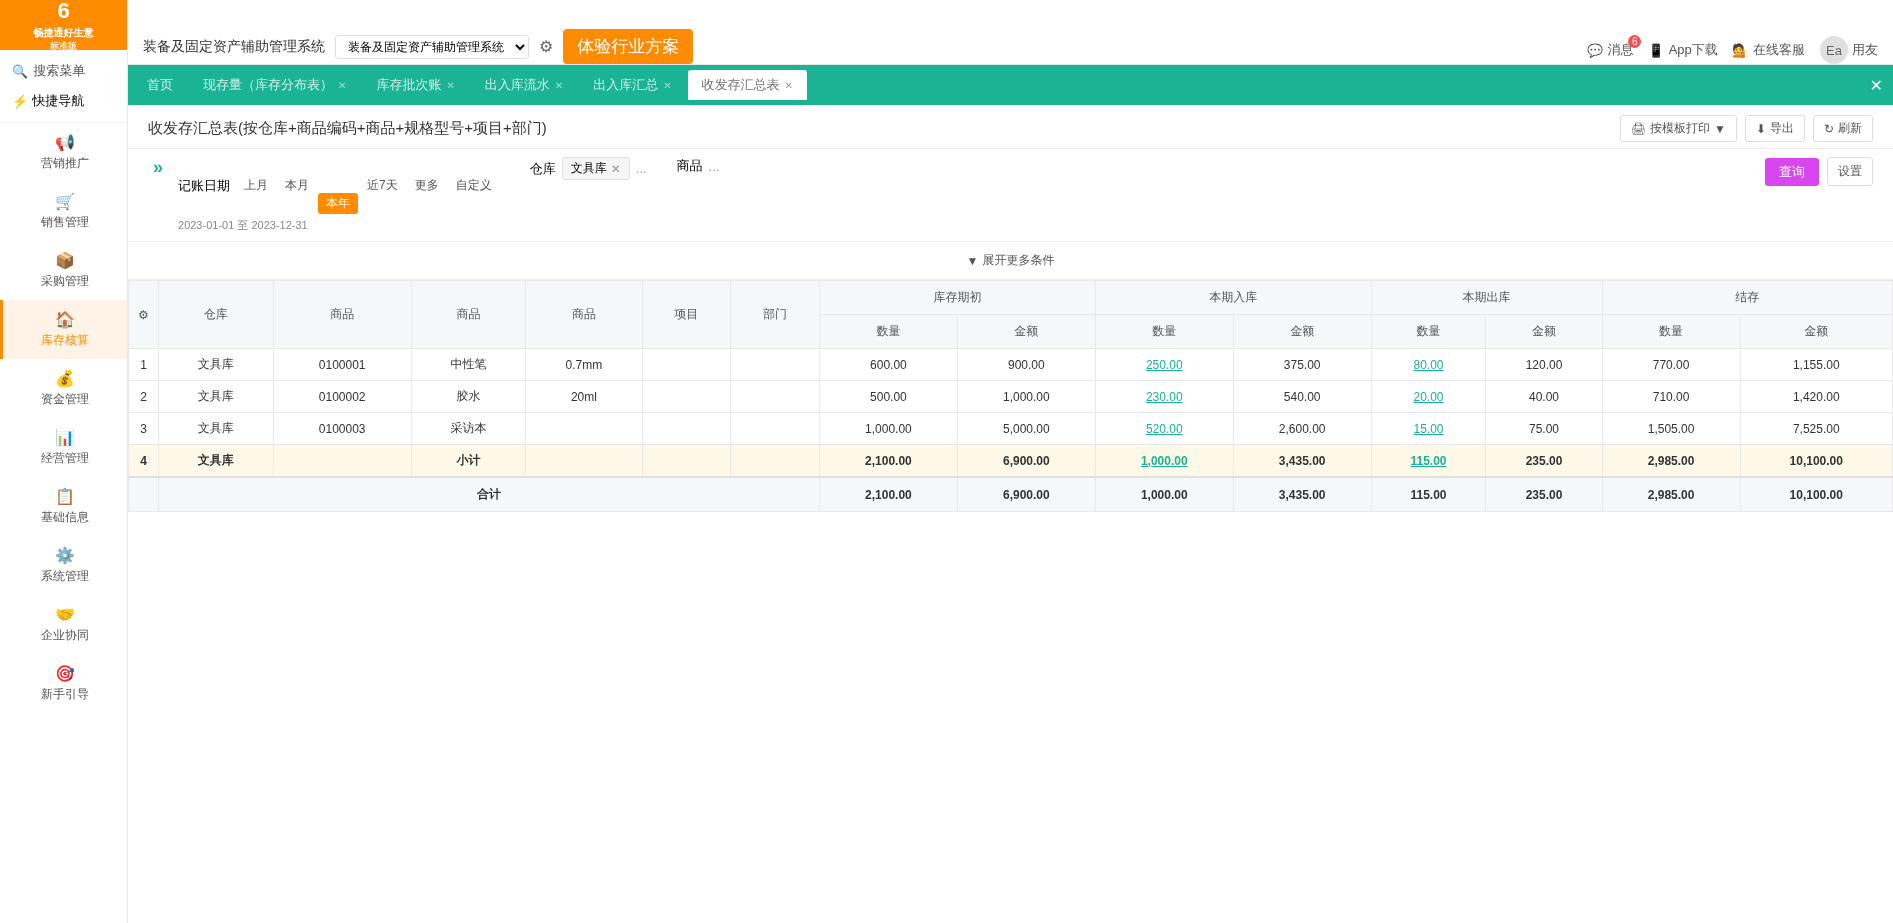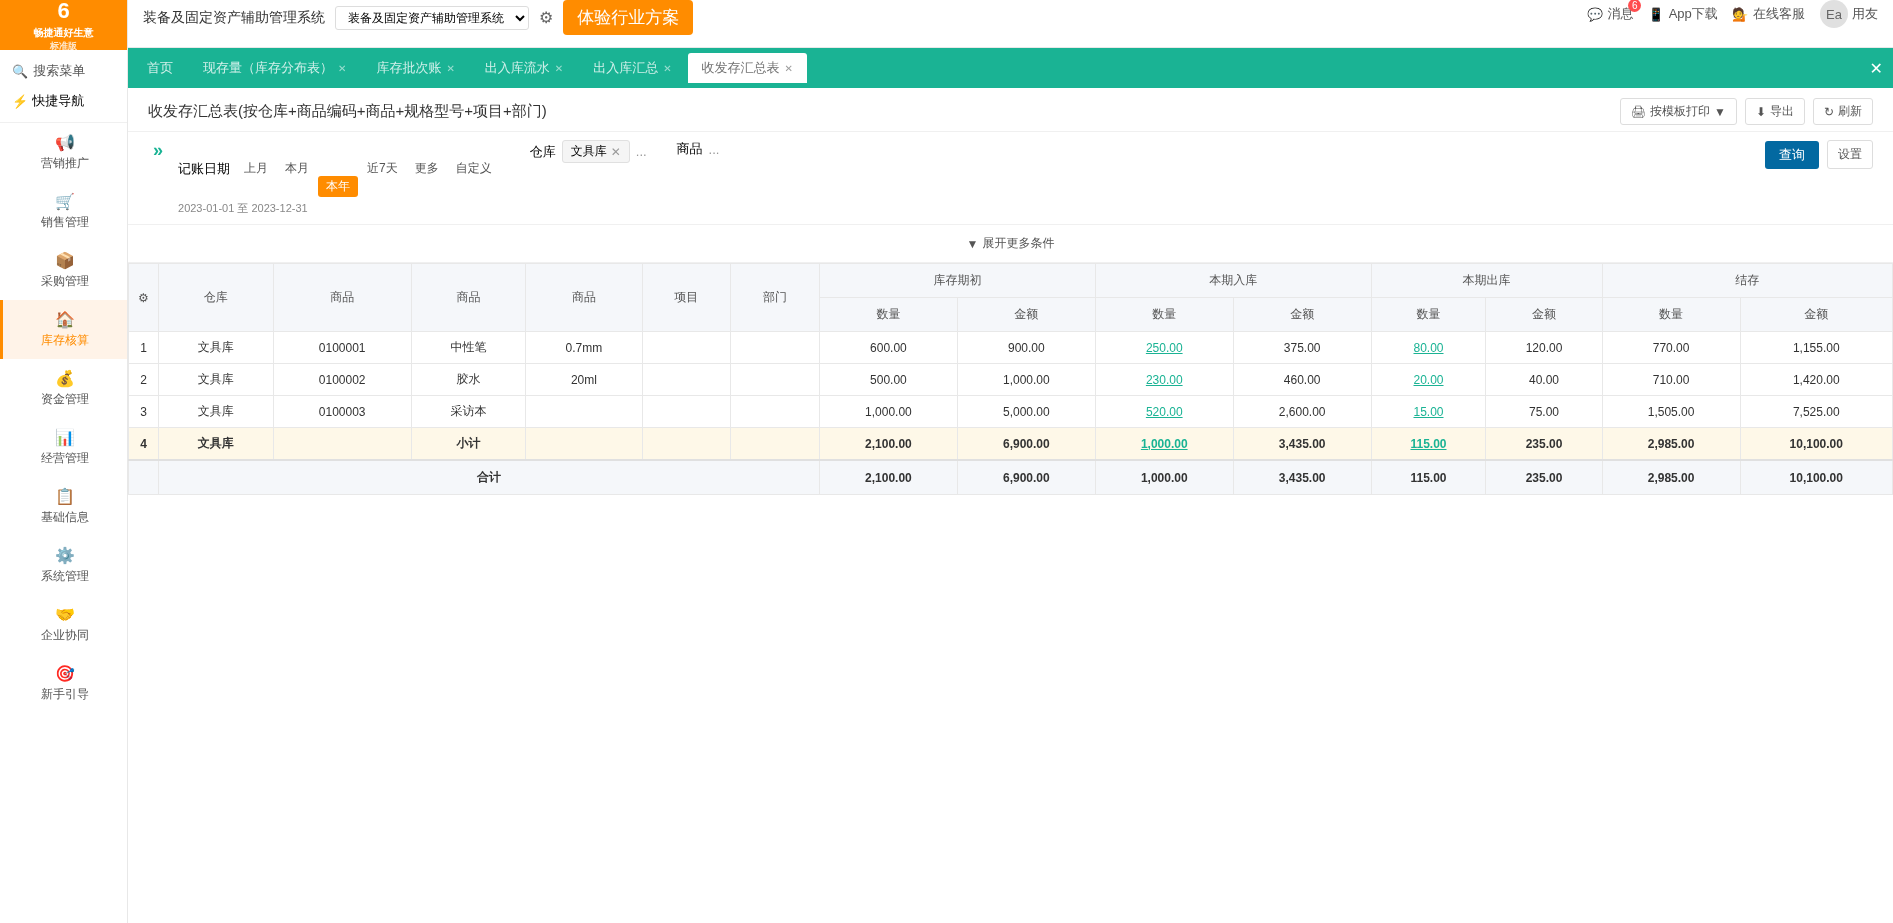--- a/index.html
+++ b/index.html
@@ -16,21 +16,21 @@
     .sidebar-search-btn { width: 100%; display: flex; align-items: center; gap: 5px; background: none; border: none; cursor: pointer; color: #555; font-size: 13px; padding: 4px; }
     .sidebar-nav { flex: 1; overflow-y: auto; }
     .sidebar-nav-item { display: flex; flex-direction: column; align-items: center; padding: 10px 5px; cursor: pointer; color: #555; font-size: 12px; gap: 3px; border-left: 3px solid transparent; }
     .sidebar-nav-item.active { background: #fff3e8; color: #ff8c00; border-left-color: #ff8c00; }
     .sidebar-nav-icon { font-size: 16px; }
 
     
     .main { flex: 1; display: flex; flex-direction: column; overflow: hidden; }
 
     
-    .top-header { height: 48px; background: #fff; display: flex; align-items: flex-start; justify-content: space-between; padding: 0 15px; border-bottom: 1px solid #e8e8e8; }
+    .top-header { height: 65px; background: #fff; display: flex; align-items: flex-end; justify-content: space-between; padding: 0 15px; border-bottom: 1px solid #e8e8e8; }
     .top-header-left { display: flex; align-items: center; gap: 10px; }
     .system-name { font-size: 14px; color: #333; }
     .header-select { border: 1px solid #ddd; padding: 3px 8px; border-radius: 3px; background: #fff; font-size: 12px; }
     .settings-btn { background: none; border: none; cursor: pointer; font-size: 16px; color: #666; }
     .trial-btn { background: #ff8c00; color: white; border: none; padding: 6px 14px; border-radius: 4px; cursor: pointer; font-size: 17px; }
     .top-header-right { display: flex; align-items: center; gap: 15px; color: #555; font-size: 13px; }
     .header-action { display: flex; align-items: center; gap: 4px; cursor: pointer; position: relative; }
     .badge { background: #ff4d4f; color: white; border-radius: 10px; font-size: 10px; padding: 1px 4px; position: absolute; top: -6px; right: -8px; }
     .avatar { width: 28px; height: 28px; background: #e0e0e0; border-radius: 50%; display: flex; align-items: center; justify-content: center; font-size: 13px; color: #666; }
 
@@ -45,21 +45,21 @@
     .content { flex: 1; display: flex; flex-direction: column; overflow: hidden; background: #fff; margin: 0; }
     .content-title { font-size: 15px; font-weight: 500; color: #333; }
     .toolbar-btn { display: flex; align-items: center; gap: 4px; padding: 4px 10px; border: 1px solid #ddd; border-radius: 3px; cursor: pointer; font-size: 12px; background: #fff; color: #555; }
     .date-buttons { display: flex; gap: 1px; align-items: center; }
     .date-btn { padding: 2px 8px; border: none; background: none; cursor: pointer; color: #555; font-size: 12px; border-radius: 3px; }
     .date-btn.active { background: #ff8c00; color: white; margin-top: 36px; }
     .date-range { font-size: 11px; color: #888; }
     .warehouse-tag { display: inline-flex; align-items: center; gap: 4px; background: #f5f5f5; border: 1px solid #e0e0e0; padding: 2px 8px; border-radius: 3px; font-size: 12px; }
     .warehouse-tag-close { cursor: pointer; color: #999; }
     .filter-dots { color: #999; cursor: pointer; }
-    .query-btn { background: #0369a1; color: white; border: none; padding: 5px 14px; border-radius: 3px; cursor: pointer; font-size: 13px; text-align: center; }
+    .query-btn { background: #d946ef; color: white; border: none; padding: 5px 14px; border-radius: 3px; cursor: pointer; font-size: 13px; text-align: center; }
     .setting-btn { background: none; border: 1px solid #ddd; padding: 5px 10px; border-radius: 3px; cursor: pointer; font-size: 12px; color: #555; }
     .expand-btn { display: flex; align-items: center; gap: 4px; color: #555; cursor: pointer; font-size: 12px; border: none; background: none; padding: 4px 10px; }
 
     
     .table-container { flex: 1; overflow: auto; }
     table { width: 100%; border-collapse: collapse; font-size: 12px; }
     thead { background: #f5f7fa; position: sticky; top: 0; z-index: 2; }
     thead th { padding: 8px 8px; text-align: center; border: 1px solid #e8e8e8; color: #555; font-weight: 500; white-space: nowrap; }
     tbody td { padding: 7px 8px; text-align: center; border: 1px solid #e8e8e8; color: #333; }
     tbody tr.subtotal { background: #fef8e8; font-weight: bold; }
@@ -313,21 +313,21 @@
               <td>2</td>
               <td>文具库</td>
               <td>0100002</td>
               <td>胶水</td>
               <td>20ml</td>
               <td></td>
               <td></td>
               <td>500.00</td>
               <td>1,000.00</td>
               <td><span class="num-link">230.00</span></td>
-              <td>460.00</td>
+              <td>540.00</td>
               <td><span class="num-link">20.00</span></td>
               <td>40.00</td>
               <td>710.00</td>
               <td>1,420.00</td>
             </tr>
             <tr>
               <td>3</td>
               <td>文具库</td>
               <td>0100003</td>
               <td>采访本</td>

